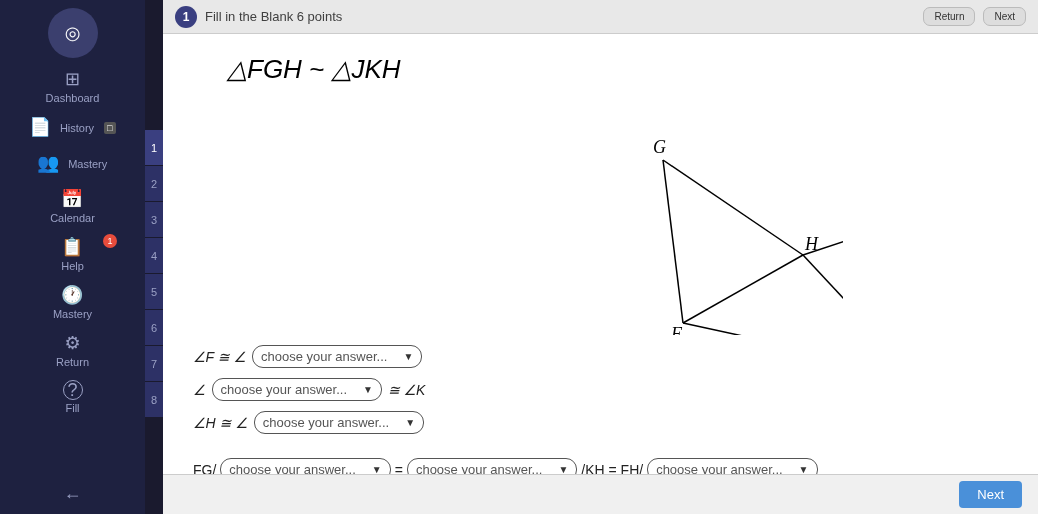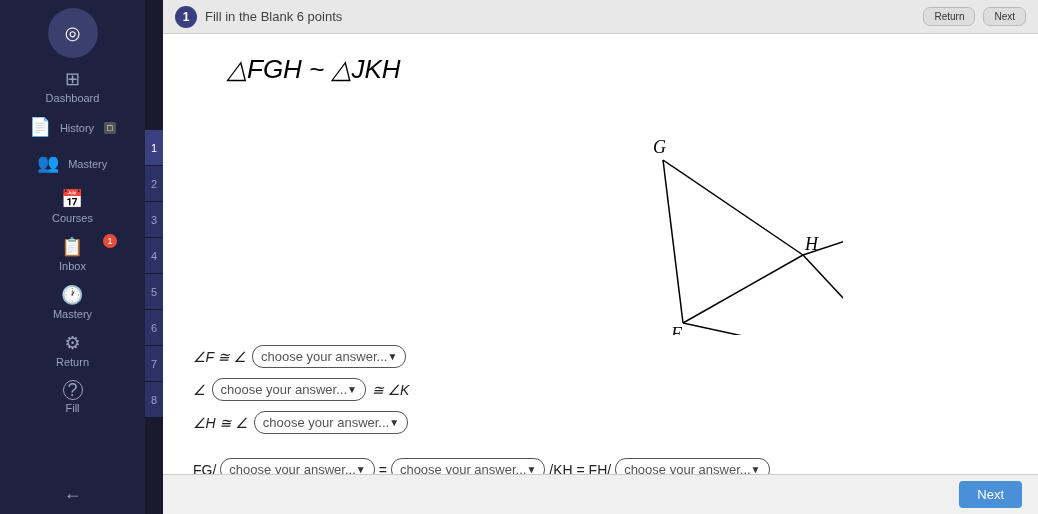--- a/index.html
+++ b/index.html
@@ -165,21 +165,21 @@
       border-radius: 11px;
       padding: 3px 8px;
       font-size: 13px;
       background: white;
       color: #555;
       cursor: pointer;
       min-width: 130px;
       display: inline-flex;
       align-items: center;
       justify-content: space-between;
-      gap: 0;
+      gap: 16px;
     }
     .dropdown .arrow {
       font-size: 10px;
       color: #333;
     }
 
     .ratio-row {
       display: flex;
       align-items: center;
       gap: 4px;
@@ -233,26 +233,26 @@
     <span class="icon">📄</span>
     <span>History</span>
     <span style="background:#555;color:#fff;border-radius:2px;font-size:9px;padding:1px 3px;margin-left:2px;">□</span>
   </div>
   <div class="sidebar-item" style="flex-direction:row; gap:8px; justify-content:center;">
     <span class="icon">👥</span>
     <span>Mastery</span>
   </div>
   <div class="sidebar-item">
     <span class="icon">📅</span>
-    <span>Courses</span>
+    <span>Calendar</span>
   </div>
   <div class="sidebar-item" style="position:relative;">
     <span class="icon">📋</span>
     <span style="background:#e74c3c;color:white;border-radius:50%;width:14px;height:14px;font-size:9px;display:flex;align-items:center;justify-content:center;position:absolute;top:4px;right:28px;">1</span>
-    <span>Inbox</span>
+    <span>Help</span>
   </div>
   <div class="sidebar-item">
     <span class="icon">🕐</span>
     <span>Mastery</span>
   </div>
   <div class="sidebar-item">
     <span class="icon">⚙</span>
     <span>Return</span>
   </div>
   <div class="sidebar-item">

